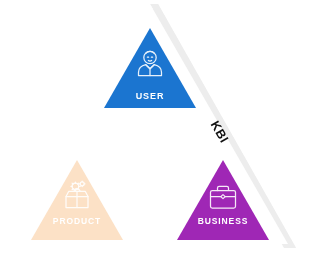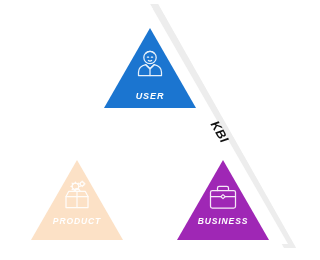--- a/index.html
+++ b/index.html
@@ -11,21 +11,20 @@
     width: 300px;
     height: 260px;
     font-family: "Liberation Sans", sans-serif;
     overflow: hidden;
     position: relative;
   }
   #diagram-root {
     position: relative;
     width: 300px;
     height: 196px;
-    font-style: italic;
   }
   #kbi-svg {
     display: block;
     width: 300px;
     height: 260px;
   }
   .seg-label {
     font-family: "Liberation Sans", sans-serif;
     font-weight: bold;
     letter-spacing: 0.9px;

